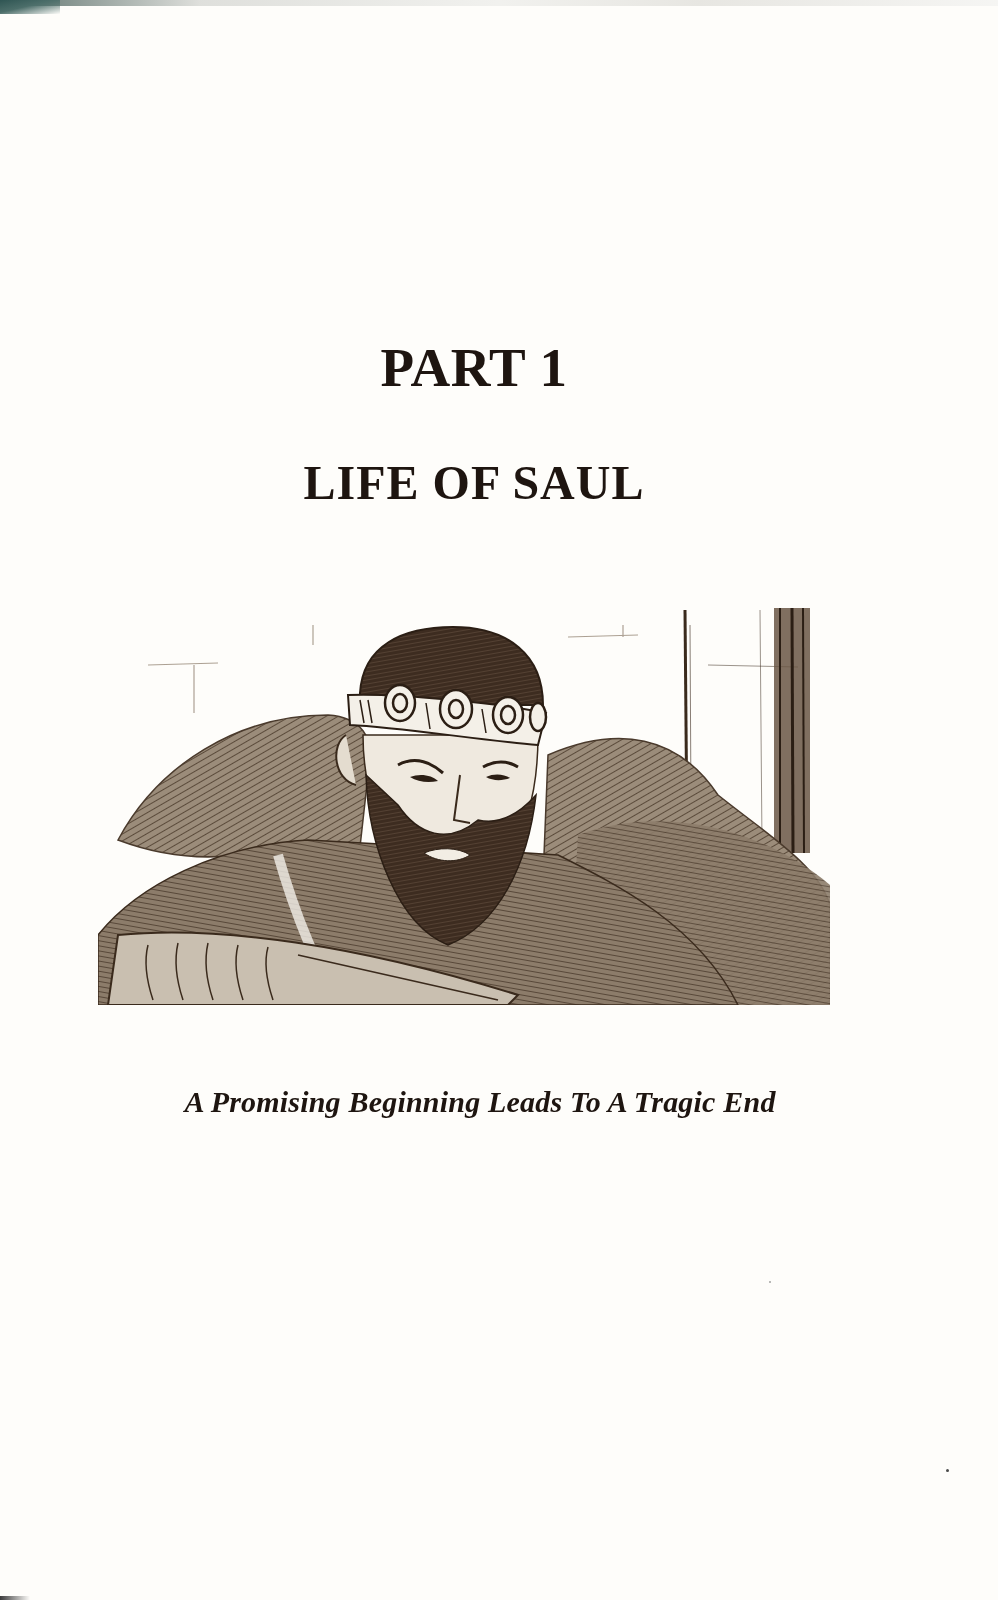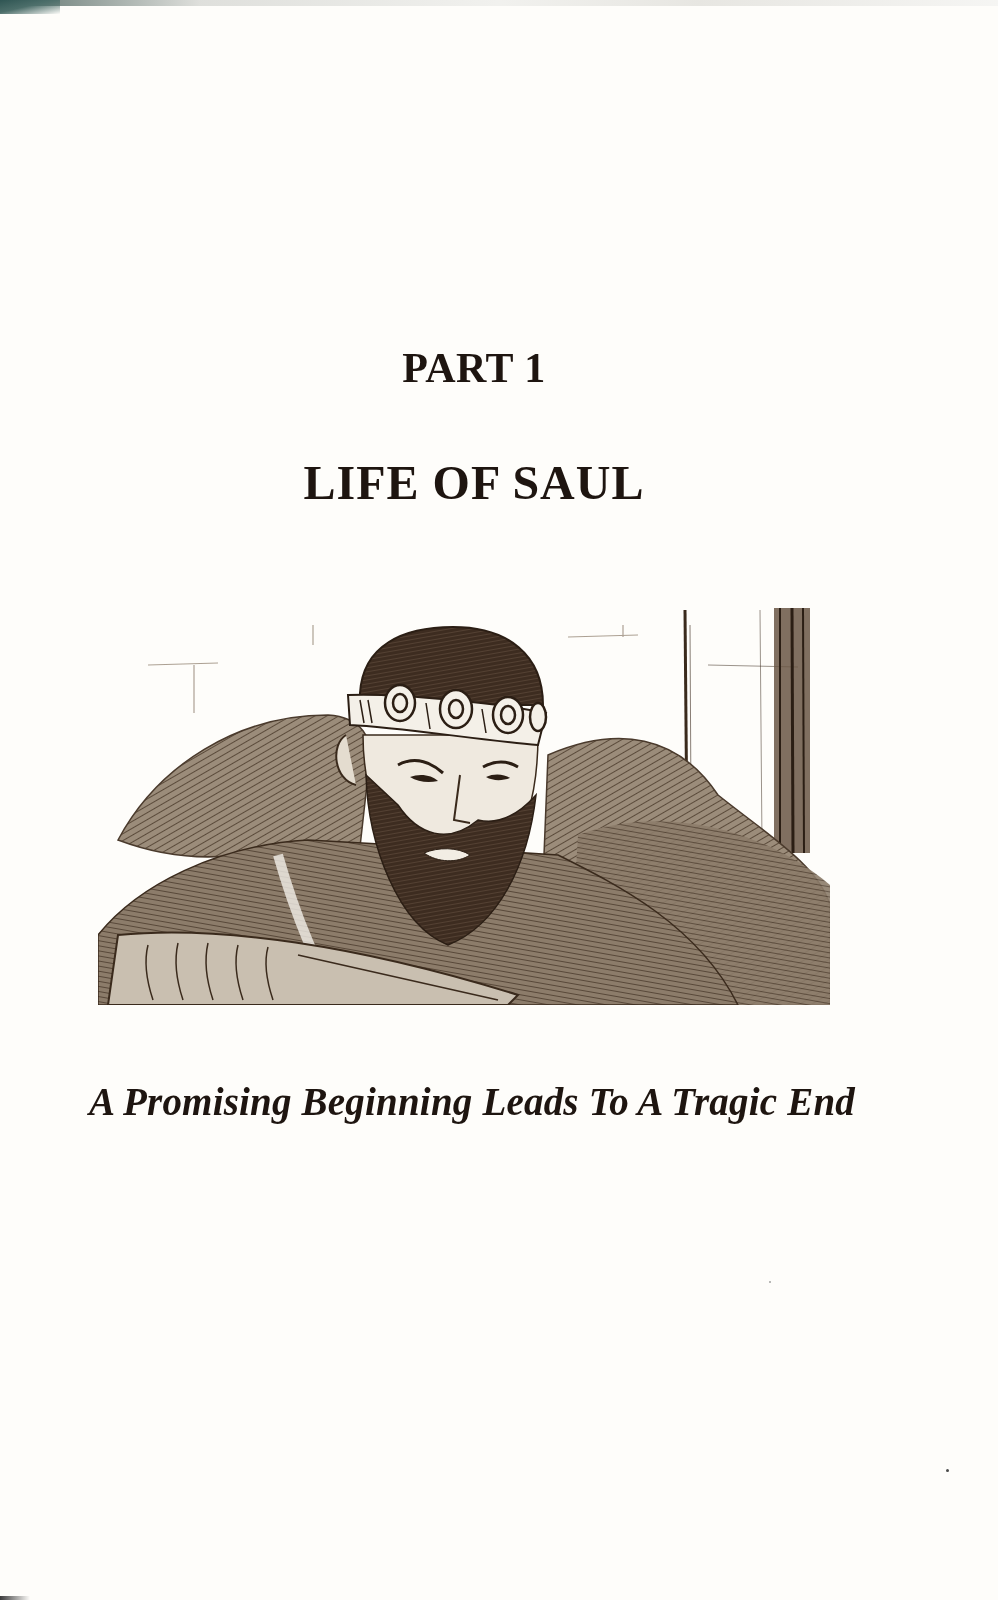--- a/index.html
+++ b/index.html
@@ -32,21 +32,21 @@
       position: absolute;
       left: 0; bottom: 0;
       width: 30px; height: 4px;
       background: linear-gradient(to right, #3b3b3b, rgba(254,253,250,0));
     }
     .part-label {
       position: absolute;
       left: 0; top: 343px;
       width: 948px;
       text-align: center;
-      font-size: 42px;
+      font-size: 55px;
       font-weight: bold;
       letter-spacing: 0.5px;
       line-height: 50px;
     }
     .book-title {
       position: absolute;
       left: 0; top: 447px;
       width: 948px;
       text-align: center;
       font-size: 48px;
@@ -59,24 +59,24 @@
       left: 98px; top: 605px;
       width: 732px; height: 400px;
     }
     .illustration svg {
       display: block;
       width: 100%;
       height: 100%;
     }
     .subtitle {
       position: absolute;
-      left: 4px; top: 1080px;
+      left: 12px; top: 1080px;
       width: 936px;
       text-align: center;
-      font-size: 39px;
+      font-size: 30px;
       font-style: italic;
       font-weight: bold;
       line-height: 44px;
       letter-spacing: 0.2px;
     }
     .speck {
       position: absolute;
       width: 3px; height: 3px;
       border-radius: 50%;
       background: #4a4a4a;

